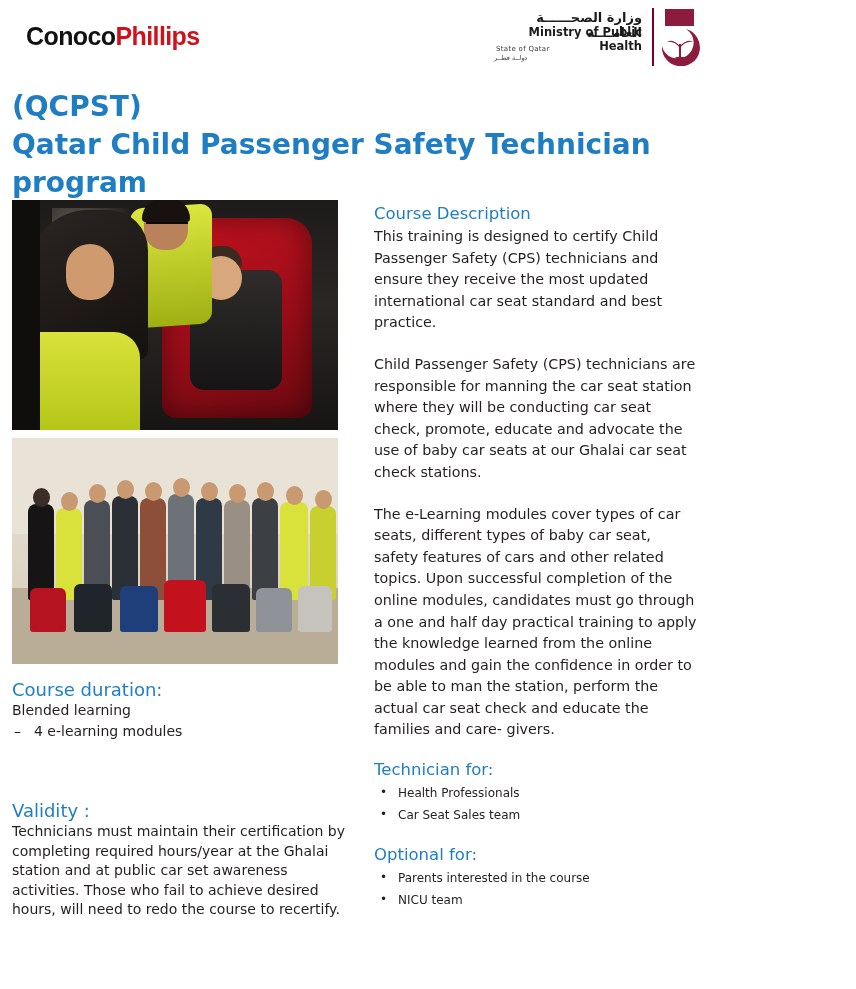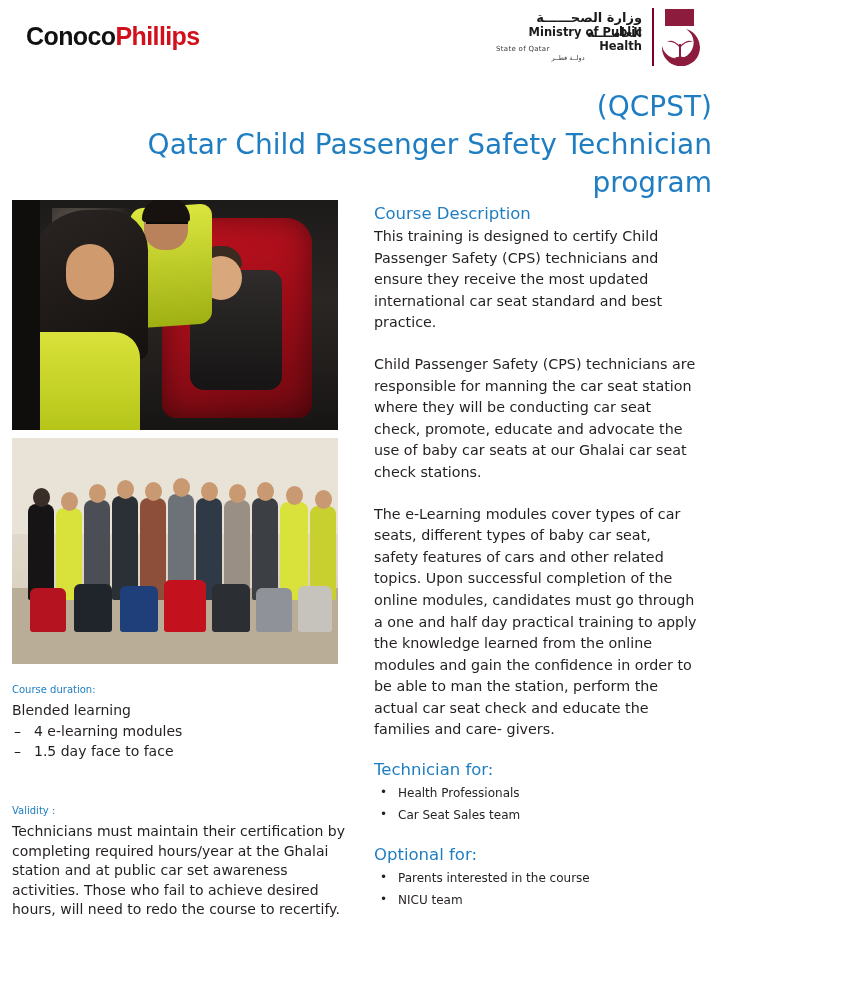--- a/index.html
+++ b/index.html
@@ -79,21 +79,21 @@
     text-align: left;
     font-size: 7px;
     color: #3b3b3b;
     letter-spacing: 0.3px;
   }
   .moph-sub2 {
     position: absolute;
     left: 0;
     top: 46px;
     width: 148px;
-    text-align: center;
+    text-align: left;
     font-size: 6.5px;
     color: #3b3b3b;
     direction: rtl;
   }
   .moph-emblem {
     position: absolute;
     left: 152px;
     top: 0px;
     width: 62px;
     height: 58px;
@@ -135,22 +135,21 @@
     position: absolute;
     left: 12px;
     top: 88px;
     width: 700px;
   }
   .title-line {
     font-family: "DejaVu Sans", sans-serif;
     font-size: 28px;
     line-height: 38px;
     color: #1f7ec2;
-    font-weight: normal;
-    text-align: right;
+    font-weight: bold;
   }
 
   
   .left-col {
     position: absolute;
     left: 12px;
     top: 200px;
     width: 326px;
   }
   .photo {
@@ -227,21 +226,21 @@
   .p2-seat { position:absolute; border-radius: 6px 6px 3px 3px; }
 
   
   .left-text {
     position: absolute;
     left: 12px;
     width: 340px;
   }
   .sec-head {
     color: #1f7ec2;
-    font-size: 10px;
+    font-size: 18px;
     line-height: 20px;
     margin: 0 0 1px 0;
   }
   .body-txt {
     font-size: 14px;
     line-height: 19.5px;
     color: #231f20;
     margin: 0;
   }
   .dash-list { margin: 0; padding: 0; list-style: none; }
@@ -381,21 +380,20 @@
       <div class="p2-seat" style="left:244px; top:150px; width:36px; height:44px; background:#8f9298;"></div>
       <div class="p2-seat" style="left:286px; top:148px; width:34px; height:46px; background:#c6c3bd;"></div>
     </div>
   </div>
 
   <div class="left-text" style="top:680px;">
     <p class="sec-head">Course duration:</p>
     <p class="body-txt">Blended learning</p>
     <ul class="dash-list">
       <li>4 e-learning modules</li>
-      <li>1.5 day face to face</li>
     </ul>
   </div>
 
   <div class="left-text" style="top:801px;">
     <p class="sec-head">Validity :</p>
     <p class="body-txt">Technicians must maintain their certification by completing required hours/year at the Ghalai station and at public car set awareness activities. Those who fail to achieve desired hours, will need to redo the course to recertify.</p>
   </div>
 
   <div class="right-col">
     <p class="r-head">Course Description</p>

